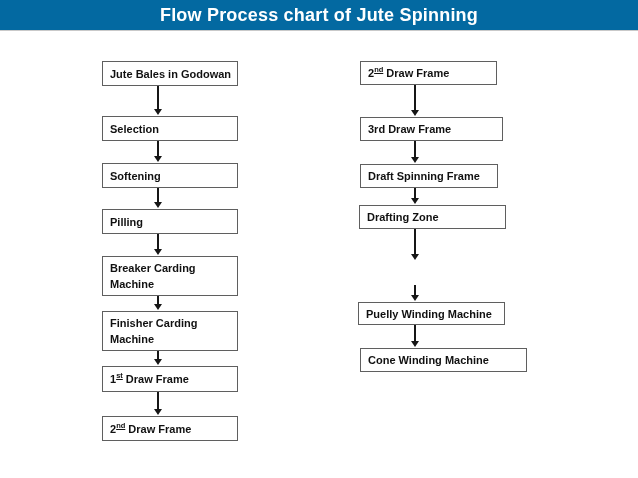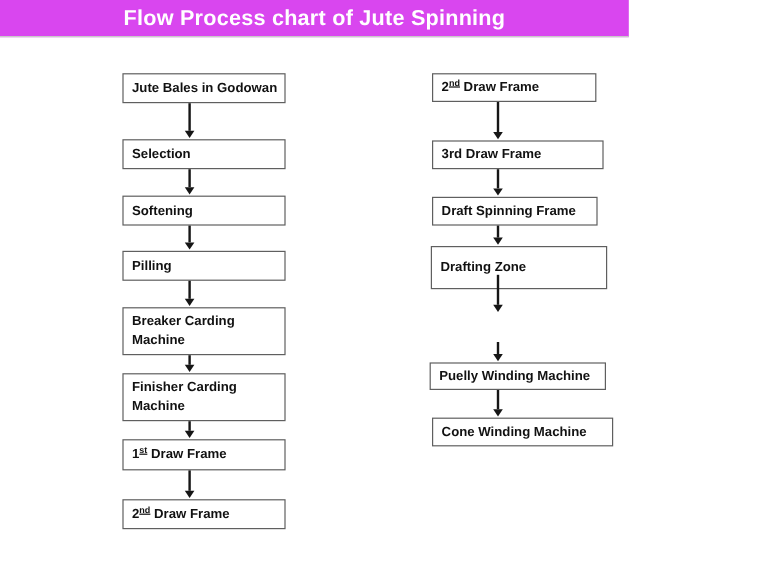--- a/index.html
+++ b/index.html
@@ -1,17 +1,17 @@
 <!DOCTYPE html>
 <html><head>
 <meta charset="utf-8">
 <style>
   html,body{margin:0;padding:0;background:#ffffff;font-family:"Liberation Sans",sans-serif;}
   .canvas{position:relative;width:638px;height:478px;background:#ffffff;overflow:hidden;}
-  .titlebar{position:absolute;left:0;top:0;width:524px;height:31px;background:#d946ef;
+  .titlebar{position:absolute;left:0;top:0;width:638px;height:31px;background:#0369a1;
             display:flex;align-items:center;justify-content:center;border-bottom:1px solid #c9c9c9;box-sizing:border-box;}
   .titlebar h1{margin:0;color:#ffffff;font-size:18px;font-weight:700;letter-spacing:.2px;}
   .box{position:absolute;background:#ffffff;border:1.5px solid #5f5f5f;box-sizing:border-box;
        display:flex;align-items:center;padding-left:7px;padding-right:3px;
        font-weight:700;font-size:11px;color:#111111;white-space:nowrap;}
   .box.wrap{white-space:normal;line-height:16px;}
   .lbl{display:inline;}
   sup.ord{font-size:7.5px;font-weight:700;line-height:0;vertical-align:super;text-decoration:underline;}
   .arrow{position:absolute;width:10px;display:flex;flex-direction:column;align-items:center;}
   .shaft{flex:1;width:1.5px;background:#161616;}
@@ -83,27 +83,27 @@
 
   <div class="box" style="left:360px;top:61px;width:137px;height:24px">
     <span class="lbl"><span>2</span><sup class="ord">nd</sup><span> Draw Frame</span></span>
   </div>
   <div class="box" style="left:360px;top:117px;width:143px;height:24px">
     <span class="lbl"><span>3rd Draw Frame</span></span>
   </div>
   <div class="box" style="left:360px;top:164px;width:138px;height:24px">
     <span class="lbl"><span>Draft Spinning Frame</span></span>
   </div>
-  <div class="box" style="left:359px;top:205px;width:147px;height:36px">
+  <div class="box" style="left:359px;top:205px;width:147px;height:24px">
     <span class="lbl"><span>Drafting Zone</span></span>
   </div>
   <div class="box" style="left:358px;top:302px;width:147px;height:23px">
     <span class="lbl"><span>Puelly Winding Machine</span></span>
   </div>
-  <div class="box" style="left:360px;top:348px;width:151px;height:24px">
+  <div class="box" style="left:360px;top:348px;width:167px;height:24px">
     <span class="lbl"><span>Cone Winding Machine</span></span>
   </div>
 
   <div class="arrow" style="left:410px;top:85px;height:31px">
       <span class="shaft"></span>
       <span class="head"></span>
     </div>
   <div class="arrow" style="left:410px;top:141px;height:22px">
       <span class="shaft"></span>
       <span class="head"></span>

